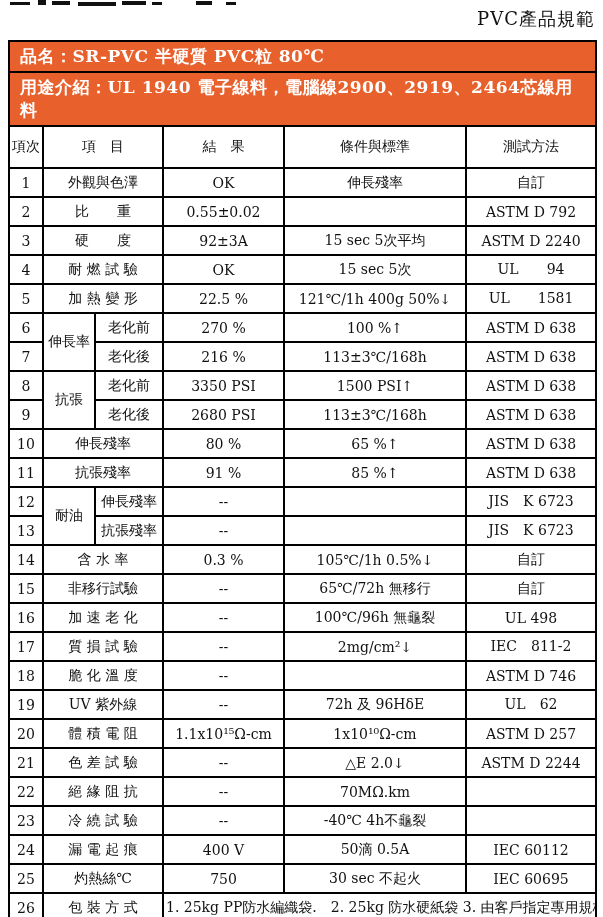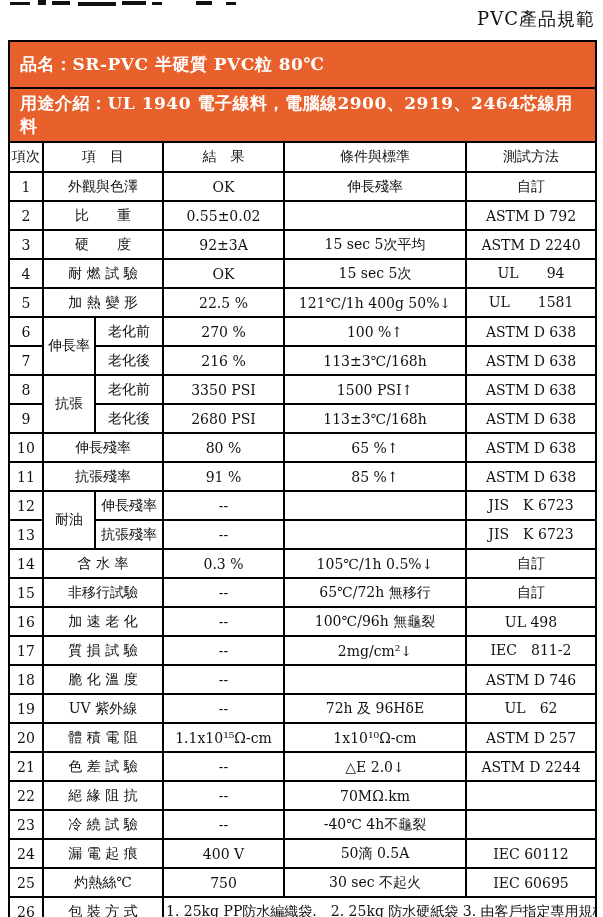--- a/index.html
+++ b/index.html
@@ -29,24 +29,24 @@
   table.spec {
     position:absolute; top:40px; left:8px; width:587px;
     border-collapse:collapse; table-layout:fixed;
   }
   table.spec td {
     border:2px solid #000; text-align:center; vertical-align:middle;
     font-size:14px; padding:1px 2px; overflow:hidden;
   }
   tr.orange td {
     background:var(--accent); color:#fff; font-weight:bold;
-    text-align:left; font-size:17px; padding:3px 10px; height:47px;
+    text-align:left; font-size:17px; padding:3px 10px; height:31px;
     letter-spacing:0.5px;
   }
-  tr.head td { height:30px; font-size:14px; }
+  tr.head td { height:42px; font-size:14px; }
   tr.r td { height:29px; }
   td.grp { word-break:break-all; line-height:1.15; padding:0 15px; font-size:14px;font-family:Liberation Mono, monospace; }
   td.cond { font-size:13px; white-space:nowrap; }
   td.note { text-align:left; font-size:12.5px; white-space:nowrap; padding-left:4px; }
   .footer {
     position:absolute; top:888px; left:8px;
     font-size:13.5px; font-weight:bold; letter-spacing:0.5px;margin-top:41px;
   }
 </style>
 </head>

